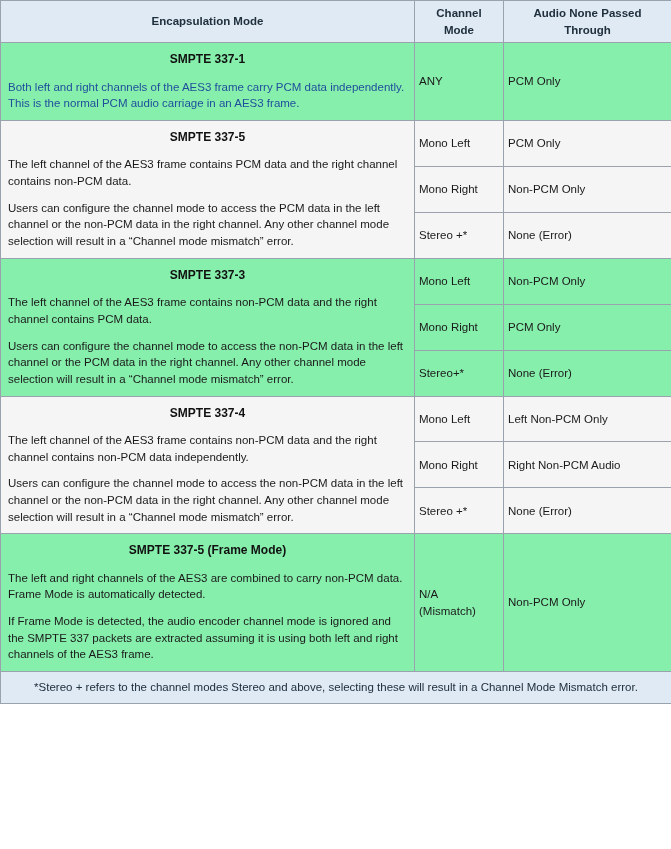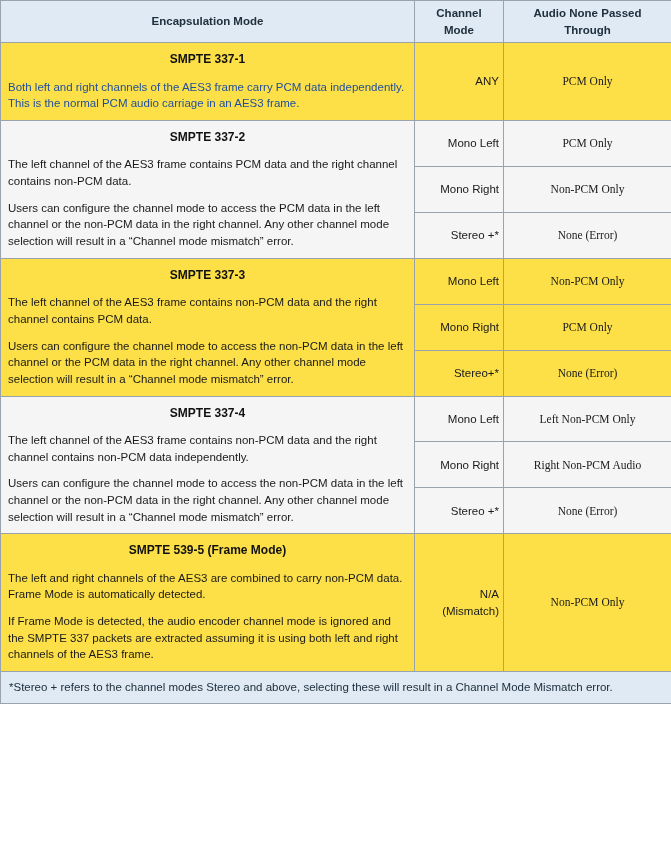--- a/index.html
+++ b/index.html
@@ -38,31 +38,30 @@
     height: 32px;
     padding: 4px 6px;
     color: #20303d;
   }
   td.desc {
     padding: 8px 7px;
     vertical-align: middle;
     text-align: left;
   }
   td.mid {
-    text-align: right;
+    text-align: left;
     padding: 6px 4px;
     font-size: 11.5px;
   }
   td.right {
-    text-align: center;
+    text-align: left;
     padding: 6px 4px;
     font-size: 11.5px;
-    font-family: Liberation Serif, serif;
-  }
-  .rowband-white td { background: #fde047; margin-left: 41px; }
+  }
+  .rowband-white td { background: #86efac; margin-left: 41px; }
   .rowband-gray td { background: #f5f5f5; }
 
   .title {
     display: block;
     text-align: center;
     font-weight: bold;
     font-size: 12px;
     margin-bottom: 10px;
     color: #111111;
   }
@@ -71,21 +70,21 @@
     margin: 0 0 10px 0;
   }
   .para:last-child { margin-bottom: 0; }
   .blue { color: #1f4e9c; }
 
   .footnote-row td {
     background: #dfeaf5;
     padding: 7px 8px;
     font-size: 11.5px;
     color: #20303d;
-    text-align: left;
+    text-align: center;
   }
   .multiline { display: block; }
 </style>
 </head>
 <body>
 
 <table class="spec">
   <colgroup>
     <col class="c1">
       <col class="c2">
@@ -104,21 +103,21 @@
           <span class="title">SMPTE 337-1</span>
           <span class="para blue">Both left and right channels of the AES3 frame carry PCM data independently. This is the normal PCM audio carriage in an AES3 frame.</span>
         </td>
         <td class="mid">
           <span class="multiline">ANY</span>
         </td>
         <td class="right">PCM Only</td>
       </tr>
       <tr class="rowband-gray">
         <td class="desc" rowspan="3">
-          <span class="title">SMPTE 337-2</span>
+          <span class="title">SMPTE 337-5</span>
           <span class="para">The left channel of the AES3 frame contains PCM data and the right channel contains non-PCM data.</span>
           <span class="para">Users can configure the channel mode to access the PCM data in the left channel or the non-PCM data in the right channel.  Any other channel mode selection will result in a “Channel mode mismatch” error.</span>
         </td>
         <td class="mid">
           <span class="multiline">Mono Left</span>
         </td>
         <td class="right">PCM Only</td>
       </tr>
       <tr class="rowband-gray">
         <td class="mid">
@@ -173,21 +172,21 @@
         <td class="right">Right Non-PCM Audio</td>
       </tr>
       <tr class="rowband-gray">
         <td class="mid">
           <span class="multiline">Stereo +*</span>
         </td>
         <td class="right">None (Error)</td>
       </tr>
       <tr class="rowband-white">
         <td class="desc" rowspan="1">
-          <span class="title">SMPTE 539-5 (Frame Mode)</span>
+          <span class="title">SMPTE 337-5 (Frame Mode)</span>
           <span class="para">The left and right channels of the AES3 are combined to carry non-PCM data. Frame Mode is automatically detected.</span>
           <span class="para">If Frame Mode is detected, the audio encoder channel mode is ignored and the SMPTE 337 packets are extracted assuming it is using both left and right channels of the AES3 frame.</span>
         </td>
         <td class="mid">
           <span class="multiline">N/A</span>
           <span class="multiline">(Mismatch)</span>
         </td>
         <td class="right">Non-PCM Only</td>
       </tr>
     </tbody>

